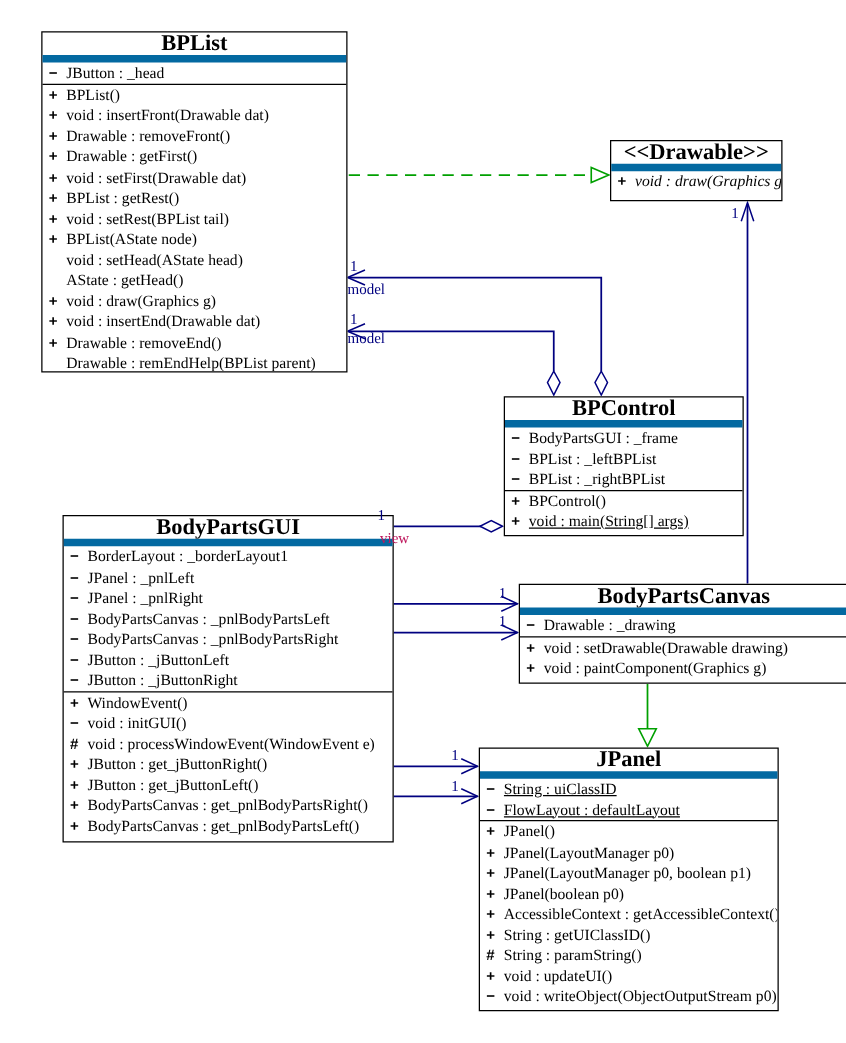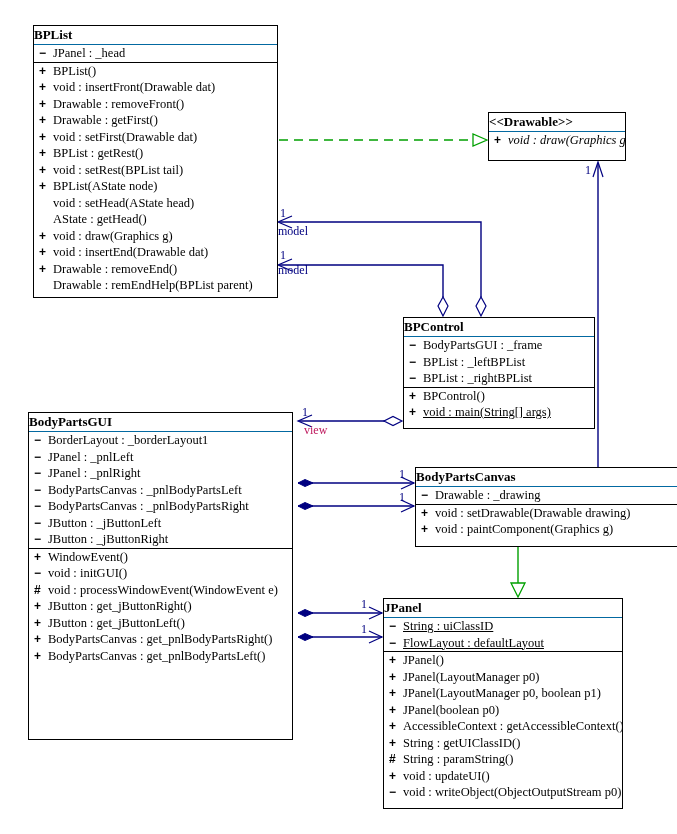--- a/index.html
+++ b/index.html
@@ -2,22 +2,22 @@
 <html><head>
 <meta charset="utf-8">
 <style>
   html,body{margin:0;padding:0;background:#ffffff;}
   #canvas{position:relative;width:677px;height:834px;background:#ffffff;overflow:hidden;
           font-family:"Liberation Serif","DejaVu Serif",serif;}
   #connector-layer{position:absolute;left:0;top:0;width:677px;height:834px;pointer-events:none;}
   #classes-layer,#labels-layer{position:absolute;left:0;top:0;width:0;height:0;}
   .class-box{position:absolute;background:#ffffff;border:1px solid #000000;box-sizing:border-box;
              display:flex;flex-direction:column;}
-  .class-title{height:18px;line-height:17px;text-align:left;font-weight:bold;font-size:13px;
-               border-bottom:1px solid #0369a1;white-space:nowrap;overflow:hidden;}
+  .class-title{height:18px;line-height:17px;text-align:center;font-weight:bold;font-size:18px;
+               border-bottom:6px solid #0369a1;white-space:nowrap;overflow:hidden;}
   .compartment{overflow:hidden;}
   .compartment.attrs{border-bottom:1px solid #000000;}
   .compartment.methods{flex:1;}
   .member{height:16.5px;line-height:16.5px;white-space:nowrap;font-size:12.5px;display:flex;}
   .member .vis{width:14px;padding-left:5px;font-weight:bold;font-size:12px;
                font-family:"Liberation Sans","DejaVu Sans",sans-serif;flex:none;}
   .member .txt{flex:1;overflow:hidden;}
   .member .txt.u{text-decoration:underline;}
   .member .txt.i{font-style:italic;}
   .conn-label{position:absolute;font-size:12px;line-height:13px;color:#000080;
@@ -85,21 +85,21 @@
       <polygon points="518,597 511,583 525,583" fill="#ffffff" stroke="#00a000" stroke-width="1.3"></polygon>
     </g>
   </svg>
 
   <div id="classes-layer">
       <div class="class-box" style="left: 33px; top: 25px; width: 245px; height: 273px;">
         <div class="class-title">BPList</div>
         <div class="compartment attrs">
           <div class="member">
             <div class="vis">−</div>
-            <div class="txt">JPanel : _head</div>
+            <div class="txt">JButton : _head</div>
           </div>
         </div>
         <div class="compartment methods">
           <div class="member">
             <div class="vis">+</div>
             <div class="txt">BPList()</div>
           </div>
           <div class="member">
             <div class="vis">+</div>
             <div class="txt">void : insertFront(Drawable dat)</div>
@@ -183,21 +183,21 @@
           <div class="member">
             <div class="vis">+</div>
             <div class="txt">BPControl()</div>
           </div>
           <div class="member">
             <div class="vis">+</div>
             <div class="txt u">void : main(String[] args)</div>
           </div>
         </div>
       </div>
-      <div class="class-box" style="left: 28px; top: 412px; width: 265px; height: 328px;">
+      <div class="class-box" style="left: 50px; top: 412px; width: 265px; height: 262px;">
         <div class="class-title">BodyPartsGUI</div>
         <div class="compartment attrs">
           <div class="member">
             <div class="vis">−</div>
             <div class="txt">BorderLayout : _borderLayout1</div>
           </div>
           <div class="member">
             <div class="vis">−</div>
             <div class="txt">JPanel : _pnlLeft</div>
           </div>

